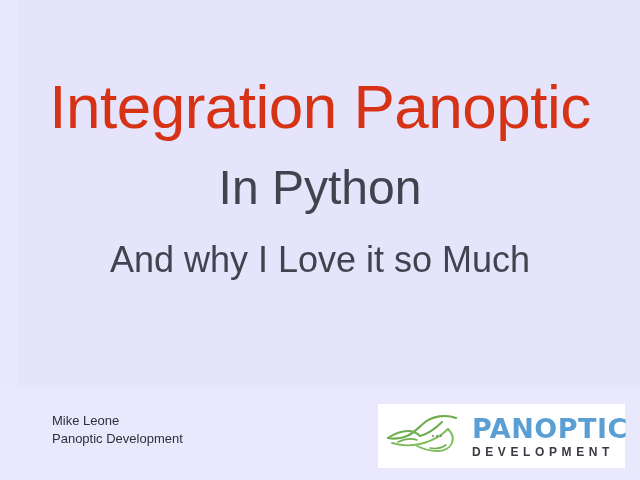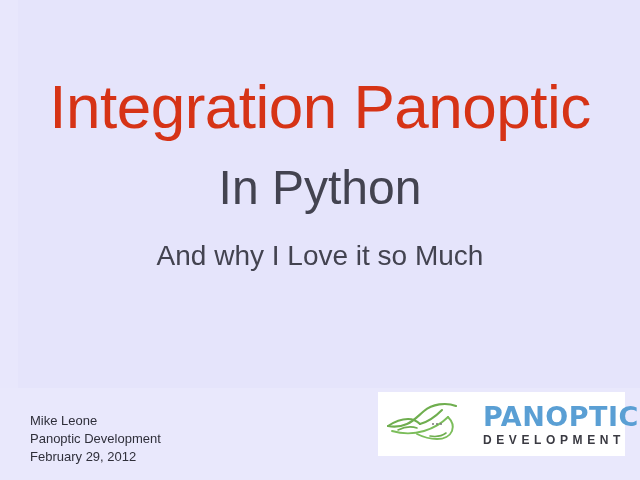--- a/index.html
+++ b/index.html
@@ -59,50 +59,49 @@
     font-size: 48px;
     line-height: 1.0;
     color: #434350;
     font-weight: normal;
     margin: 0;
     padding-top: 26px;
     white-space: nowrap;
   }
 
   .title-tagline {
-    font-size: 28px;
+    font-size: 36px;
     line-height: 1.0;
     color: #434350;
     font-weight: normal;
     margin: 0;
     padding-top: 30px;
     white-space: nowrap;
   }
 
   .presenter {
     position: absolute;
     left: 30px;
     top: 412px;
     font-size: 13px;
     line-height: 18px;
     color: #2f2f3a;
   }
-  .presenter div { white-space: nowrap; }
+  .presenter div { white-space: nowrap; margin-left: 22px; }
 
   
   .logo-box {
     position: absolute;
     left: 378px;
-    top: 392px;
+    top: 404px;
     width: 247px;
     height: 64px;
     background: #ffffff;
     display: flex;
     align-items: center;
-    gap: 11px;
   }
   .logo-mark {
     width: 86px;
     height: 48px;
     margin-left: 6px;
     flex: 0 0 auto;
     position: relative;
   }
   .logo-mark svg { display: block; }
   .logo-dots {
@@ -155,21 +154,20 @@
 
   <div class="title-block">
     <div class="title-main">Integration Panoptic</div>
     <div class="title-sub">In Python</div>
     <div class="title-tagline">And why I Love it so Much</div>
   </div>
 
   <div class="presenter">
     <div>Mike Leone</div>
     <div>Panoptic Development</div>
-    <div>February 29, 2012</div>
   </div>
 
   <div class="logo-box">
     <div class="logo-mark">
       <svg width="86" height="48" viewBox="0 0 86 48" aria-hidden="true">
         <g fill="none" stroke="#6fae4f" stroke-width="2.1" stroke-linecap="round">
           <path d="M72 6 C62 2, 48 4, 40 11 C34 16, 30 21, 23 24 C16 27, 9 27, 4 26"></path>
           <path d="M4 26 C10 22, 17 19, 24 19 C29 19, 33 21, 36 24"></path>
           <path d="M36 24 C44 22, 52 16, 58 10"></path>
         </g>

